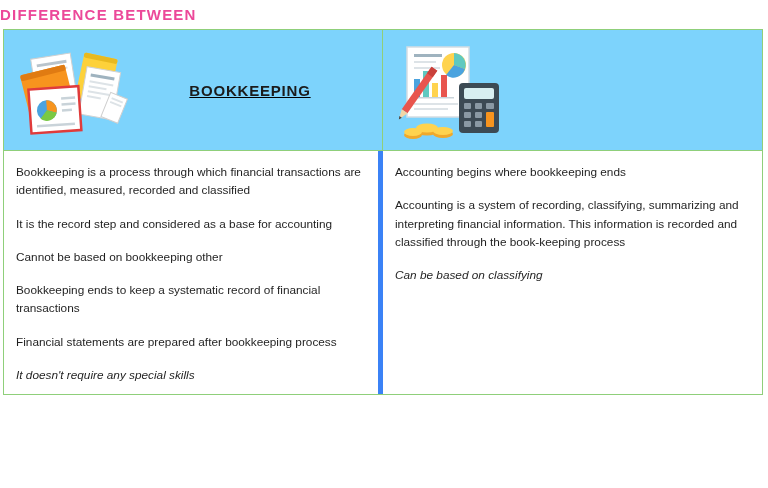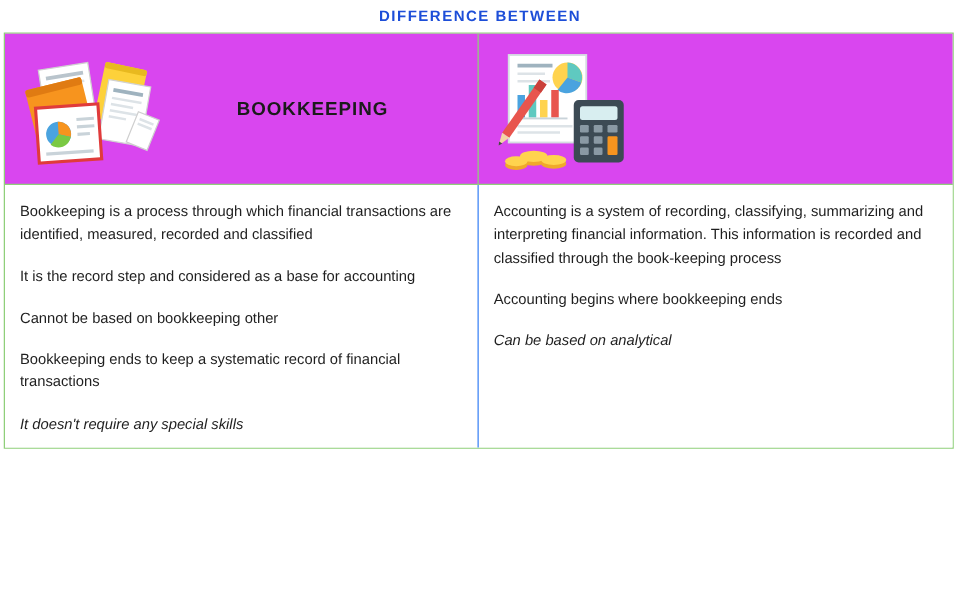--- a/index.html
+++ b/index.html
@@ -13,40 +13,41 @@
     font-family: "Liberation Sans", sans-serif;
     overflow: hidden;
   }
   .page {
     position: relative;
     width: 768px;
     height: 488px;
     box-sizing: border-box;
   }
   .title {
-    text-align: center;
-    color: #1d4ed8;
-    font-size: 12px;
+    text-align: left;
+    color: #ec4899;
+    font-size: 15px;
     font-weight: bold;
     letter-spacing: 1.2px;
     padding-top: 6px;
     padding-bottom: 6px;
     font-family: "Liberation Sans", sans-serif;
   }
   .table {
     margin: 0 3px;
     border: 1px solid #8fcf7a;
     border-collapse: collapse;
     width: 760px;
     box-sizing: border-box;
   }
   .header-row {
     display: flex;
-    background: #d946ef;
+    background: #7dd3fc;
     border-bottom: 1px solid #8fcf7a;
+    text-decoration: underline;
   }
   .header-cell {
     width: 50%;
     box-sizing: border-box;
     height: 120px;
     display: flex;
     align-items: center;
     justify-content: flex-start;
     gap: 10px;
     padding-left: 14px;
@@ -66,21 +67,21 @@
   .body-row {
     display: flex;
     background: #ffffff;
   }
   .body-cell {
     width: 50%;
     box-sizing: border-box;
     padding: 12px 14px 10px 12px;
   }
   .body-cell.left {
-    border-right: 1px solid #3b82f6;
+    border-right: 5px solid #3b82f6;
   }
   .point {
     font-size: 11.8px;
     color: #1f1f1f;
     line-height: 1.55;
     margin-bottom: 15px;
   }
   .point:last-child {
     margin-bottom: 0;
     font-style: italic;
@@ -221,25 +222,26 @@
 
     </div>
 
     <div class="body-row">
 
       <div class="body-cell left">
         <div class="point">Bookkeeping is a process through which financial transactions are identified, measured, recorded and classified</div>
         <div class="point">It is the record step and considered as a base for accounting</div>
         <div class="point">Cannot be based on bookkeeping other</div>
         <div class="point">Bookkeeping ends to keep a systematic record of financial transactions</div>
+        <div class="point">Financial statements are prepared after bookkeeping process</div>
         <div class="point">It doesn't require any special skills</div>
       </div>
 
       <div class="body-cell right">
+        <div class="point">Accounting begins where bookkeeping ends</div>
         <div class="point">Accounting is a system of recording, classifying, summarizing and interpreting financial information. This information is recorded and classified through the book-keeping process</div>
-        <div class="point">Accounting begins where bookkeeping ends</div>
-        <div class="point">Can be based on analytical</div>
+        <div class="point">Can be based on classifying</div>
       </div>
 
     </div>
 
   </div>
 </div>
 
 </body></html>

